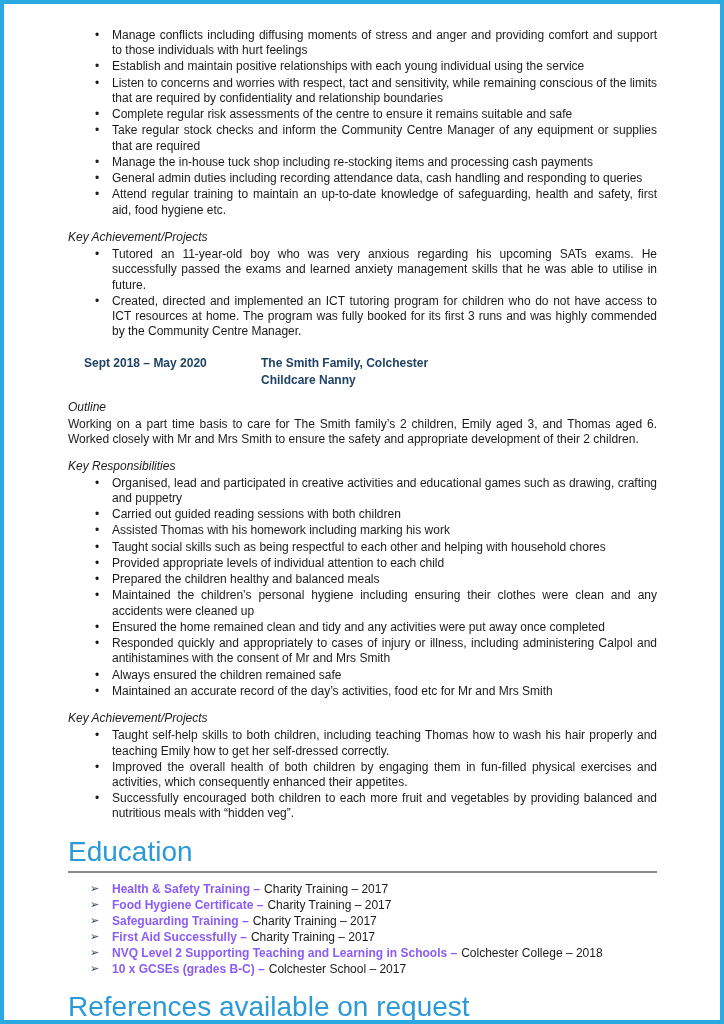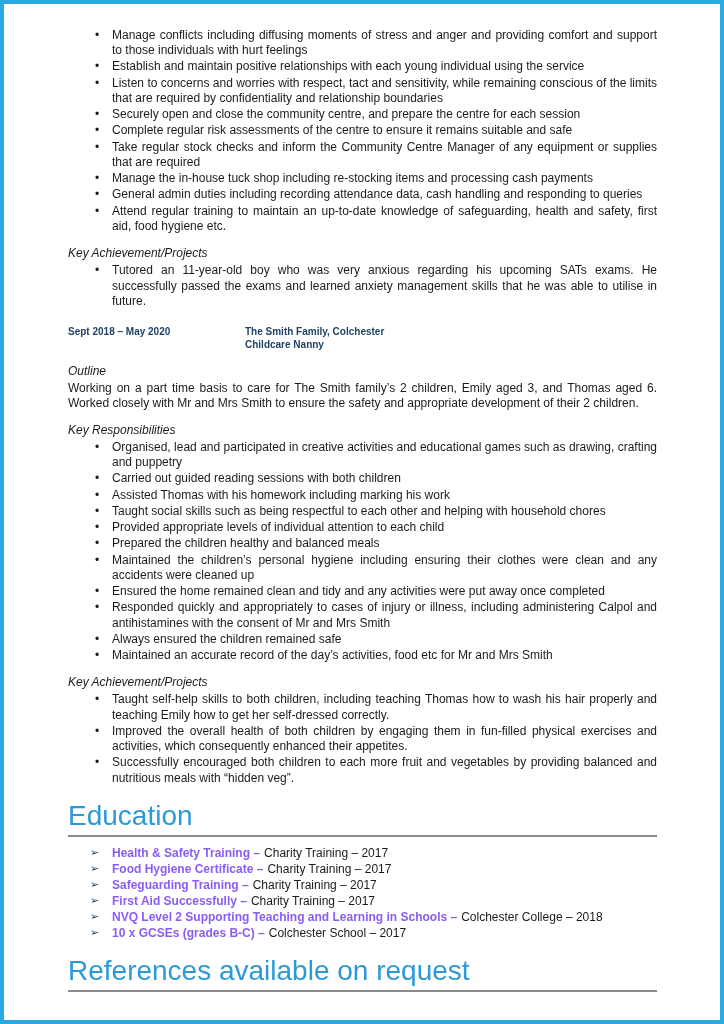--- a/index.html
+++ b/index.html
@@ -9,21 +9,21 @@
     padding:24px 63px 36px 64px;
     display:flex;flex-direction:column;
     font-family:Liberation Sans, sans-serif;
     font-size:12px;line-height:1.27;color:#1b1b1b;
     overflow:hidden;background:#fff;
   }
   ul.bullets{list-style:none;margin:0;padding:0 0 0 25px;text-align:justify;}
   ul.bullets li{position:relative;padding-left:19px;margin:0 0 1px 0;}
   ul.bullets li::before{content:"\2022";position:absolute;left:2px;top:0;}
   .subhead{font-style:italic;margin:11px 0 2px 0;}
-  .job-header{display:flex;margin:15px 0 1px 0;color:#1F4266;font-weight:bold;font-size:10px;line-height:1.35;}
+  .job-header{display:flex;margin:15px 0 1px 16px;color:#1F4266;font-weight:bold;font-size:12px;line-height:1.35;}
   .job-dates{width:177px;flex:none;}
   .para{margin:0;text-align:justify;}
   h2.sec{
     font-size:28px;font-weight:normal;color:#2B9AD7;margin:13px 0 7px 0;
     padding-bottom:3px;border-bottom:2px solid #8a8a8a;line-height:1.15;
   }
   ul.edu{list-style:none;margin:2px 0 0 0;padding:0 0 0 22px;}
   ul.edu li{position:relative;padding-left:22px;margin:0 0 1px 0;line-height:1.25;}
   .arrow{position:absolute;left:0;top:0;color:#1F4266;font-size:11px;}
   .edu-title{color:#8b5cf6;font-weight:bold;margin-right:4px;}
@@ -31,31 +31,31 @@
 </style>
 </head>
 <body>
 
 <div class="page">
 
   <ul class="bullets">
       <li>Manage conflicts including diffusing moments of stress and anger and providing comfort and support to those individuals with hurt feelings</li>
       <li>Establish and maintain positive relationships with each young individual using the service</li>
       <li>Listen to concerns and worries with respect, tact and sensitivity, while remaining conscious of the limits that are required by confidentiality and relationship boundaries</li>
-      <li>Securely open and close the community centre, and prepare the centre for each session</li>
       <li>Complete regular risk assessments of the centre to ensure it remains suitable and safe</li>
       <li>Take regular stock checks and inform the Community Centre Manager of any equipment or supplies that are required</li>
       <li>Manage the in-house tuck shop including re-stocking items and processing cash payments</li>
       <li>General admin duties including recording attendance data, cash handling and responding to queries</li>
       <li>Attend regular training to maintain an up-to-date knowledge of safeguarding, health and safety, first aid, food hygiene etc.</li>
     </ul>
 
   <div class="subhead">Key Achievement/Projects</div>
   <ul class="bullets">
       <li>Tutored an 11-year-old boy who was very anxious regarding his upcoming SATs exams. He successfully passed the exams and learned anxiety management skills that he was able to utilise in future.</li>
+      <li>Created, directed and implemented an ICT tutoring program for children who do not have access to ICT resources at home. The program was fully booked for its first 3 runs and was highly commended by the Community Centre Manager.</li>
     </ul>
 
   <div class="job-header">
     <div class="job-dates">Sept 2018 – May 2020</div>
     <div class="job-emp">
       <div>The Smith Family, Colchester</div>
       <div>Childcare Nanny</div>
     </div>
   </div>
 

